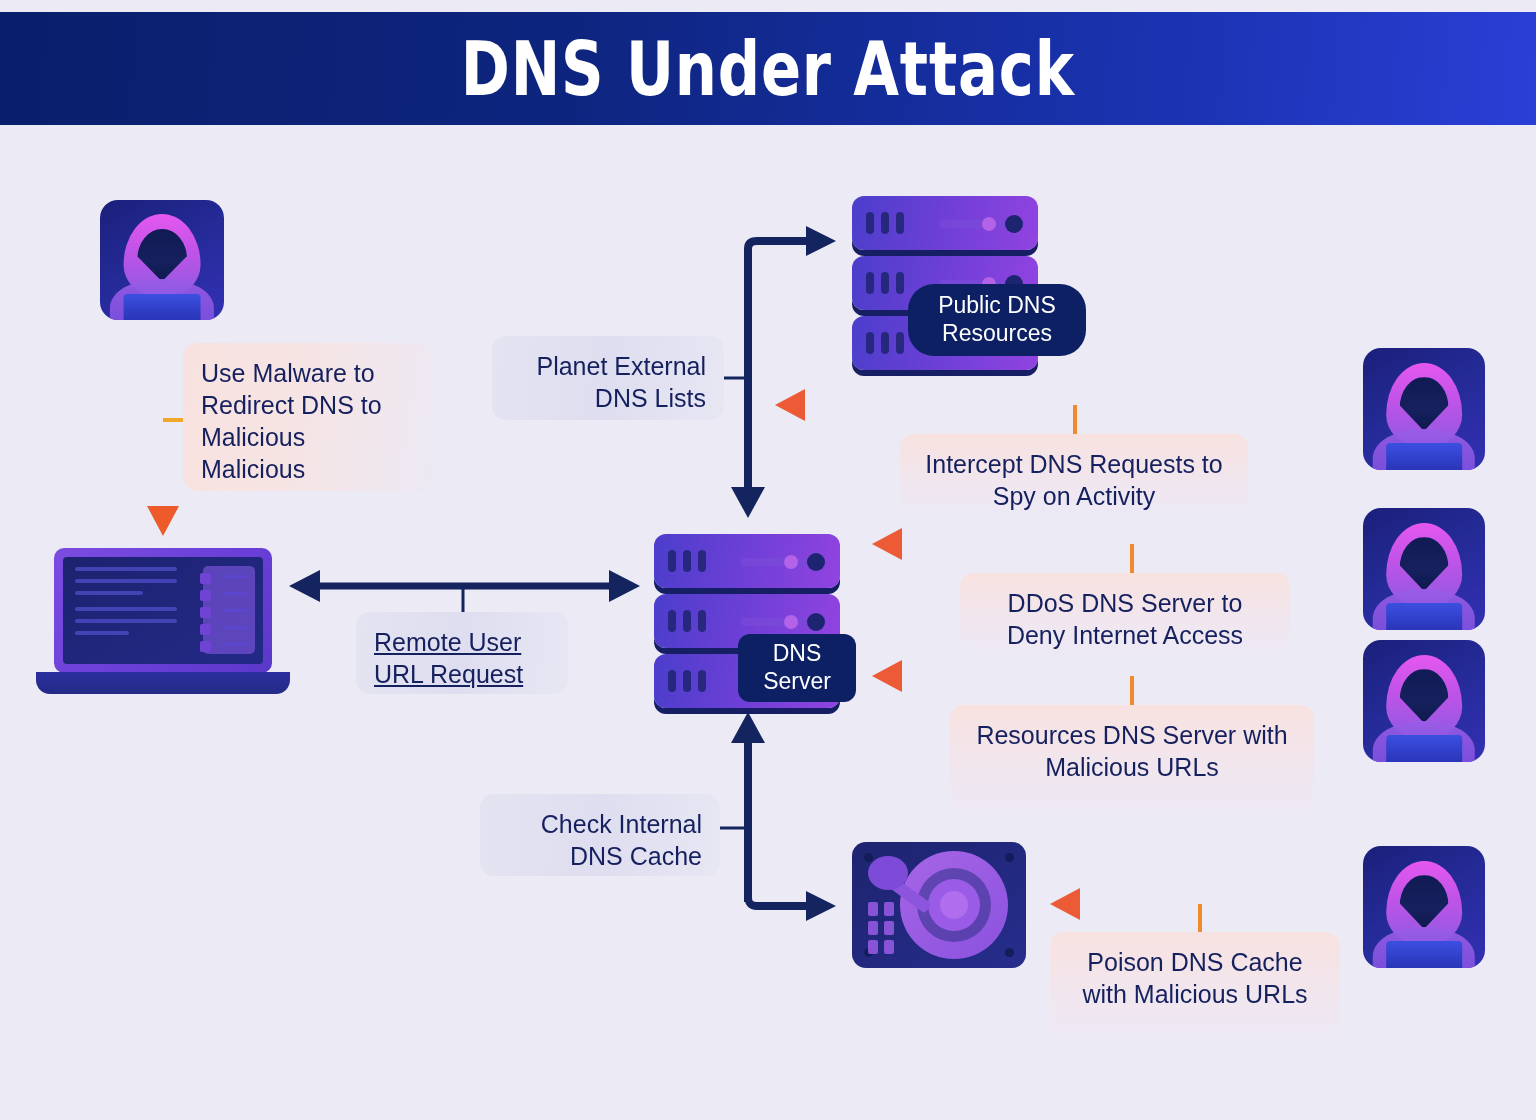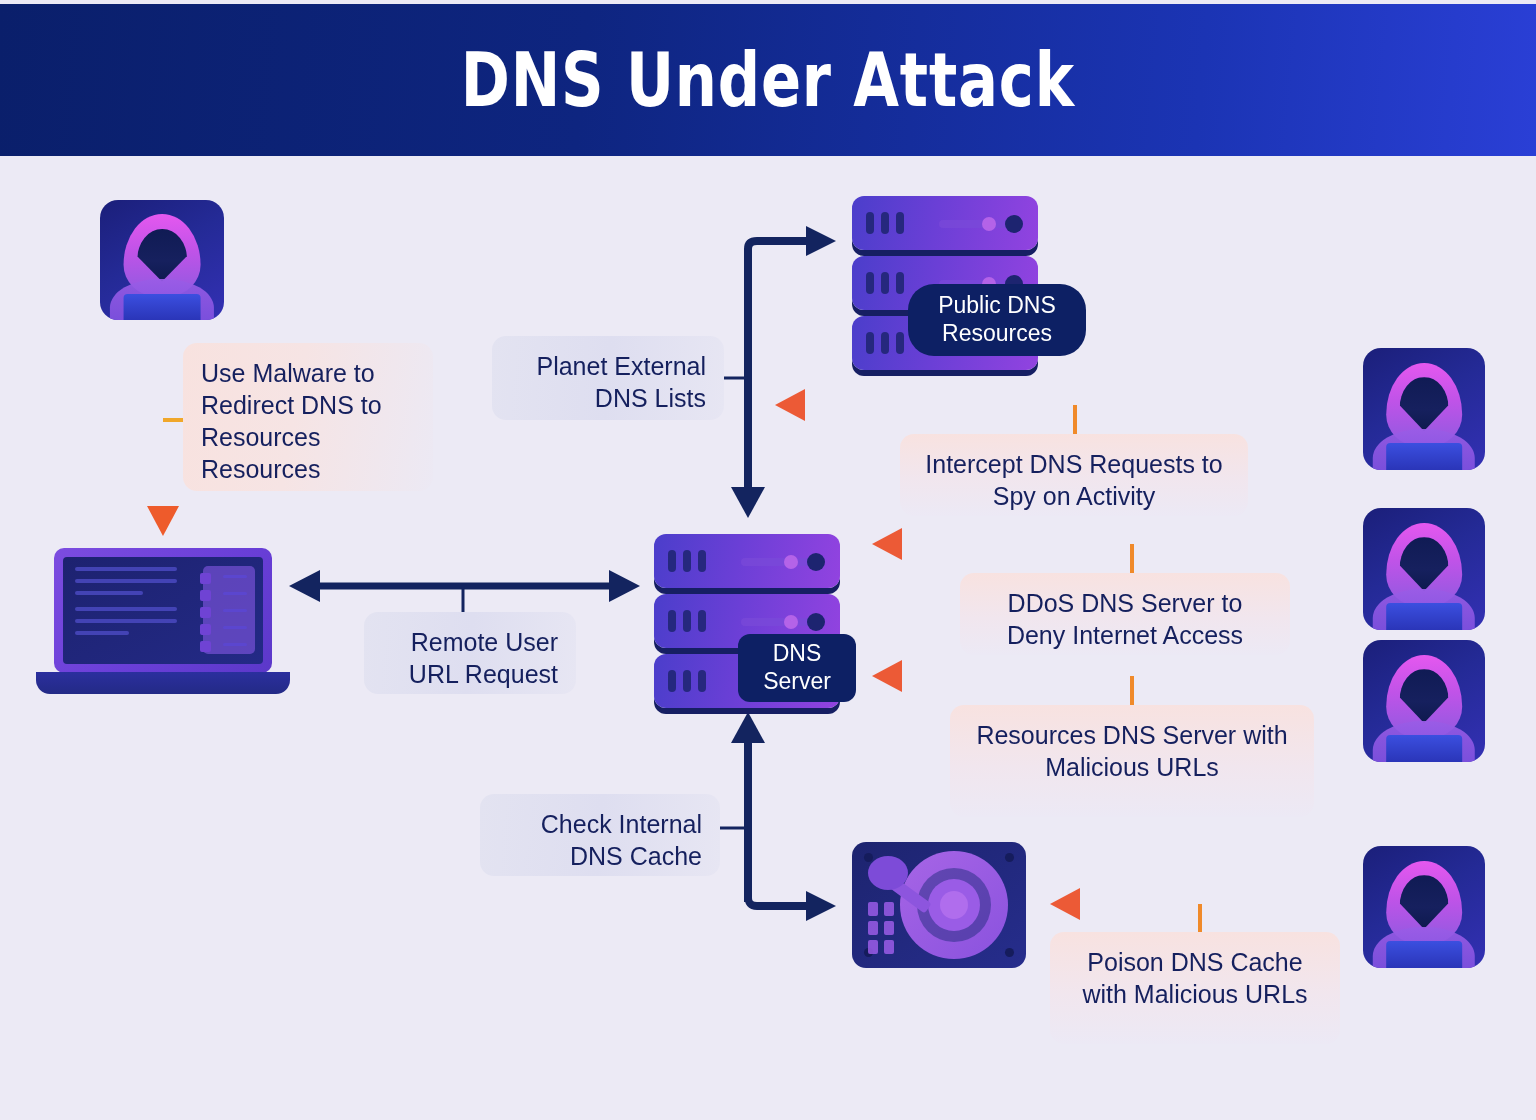--- a/index.html
+++ b/index.html
@@ -7,21 +7,21 @@
     width:1536px;height:1120px;
     background:#eceaf5;
     font-family:"Liberation Sans", sans-serif;
     overflow:hidden;
     position:relative;
   }
   #stage{position:relative;width:1536px;height:1120px;}
 
   
   .header{
-    position:absolute;left:0;top:4px;width:1536px;height:152px;
+    position:absolute;left:0;top:12px;width:1536px;height:113px;
     background:linear-gradient(95deg,#0a1f6b 0%,#0e2580 38%,#1b34b4 78%,#2a3fd6 100%);
     display:flex;align-items:center;justify-content:center;
   }
   .header-title{
     color:#ffffff;
     font-size:74px;
     font-weight:700;
     letter-spacing:1px;
     transform:scaleX(0.80);
     transform-origin:center;
@@ -389,25 +389,25 @@
       <div class="shoulders"></div>
       <div class="lap"></div>
   </div>
   <div class="hacker" style="left:1363px;top:846px;width:122px;height:122px;">
     <div class="hood"></div>
       <div class="face"></div>
       <div class="shoulders"></div>
       <div class="lap"></div>
   </div>
 
-  <div class="label pink" style="left:183px;top:343px;width:250px;height:148px;text-align:left;">Use Malware to Redirect DNS to Resources Resources</div>
+  <div class="label pink" style="left:183px;top:343px;width:250px;height:148px;text-align:left;">Use Malware to Redirect DNS to Malicious Malicious</div>
 
   <div class="label blue" style="left:492px;top:336px;width:232px;height:84px;text-align:right;">Planet External DNS Lists</div>
 
-  <div class="label blue" style="left:364px;top:612px;width:212px;height:82px;text-align:right;">Remote User URL Request</div>
+  <div class="label blue" style="left:356px;top:612px;width:212px;height:82px;text-align:left;text-decoration:underline;">Remote User URL Request</div>
 
   <div class="label pink ctr" style="left:900px;top:434px;width:348px;height:82px;text-align:center;">Intercept DNS Requests to Spy on Activity</div>
 
   <div class="label blue" style="left:480px;top:794px;width:240px;height:82px;text-align:right;">Check Internal DNS Cache</div>
 
   <div class="label pink ctr" style="left:960px;top:573px;width:330px;height:82px;text-align:center;">DDoS DNS Server to Deny Internet Access</div>
 
   <div class="label pink ctr" style="left:950px;top:705px;width:364px;height:112px;text-align:center;">Resources DNS Server with Malicious URLs</div>
 
   <div class="label pink ctr" style="left:1050px;top:932px;width:290px;height:112px;text-align:center;">Poison DNS Cache with Malicious URLs</div>

